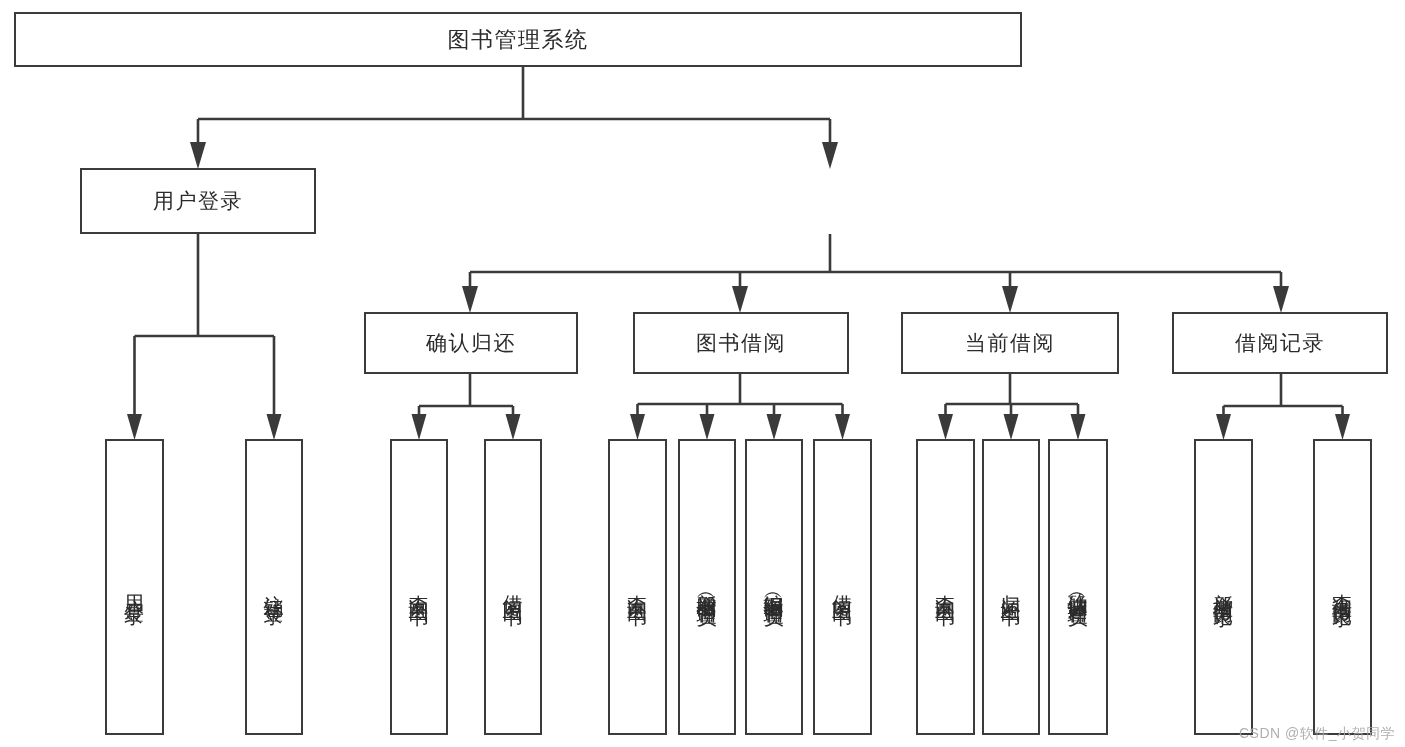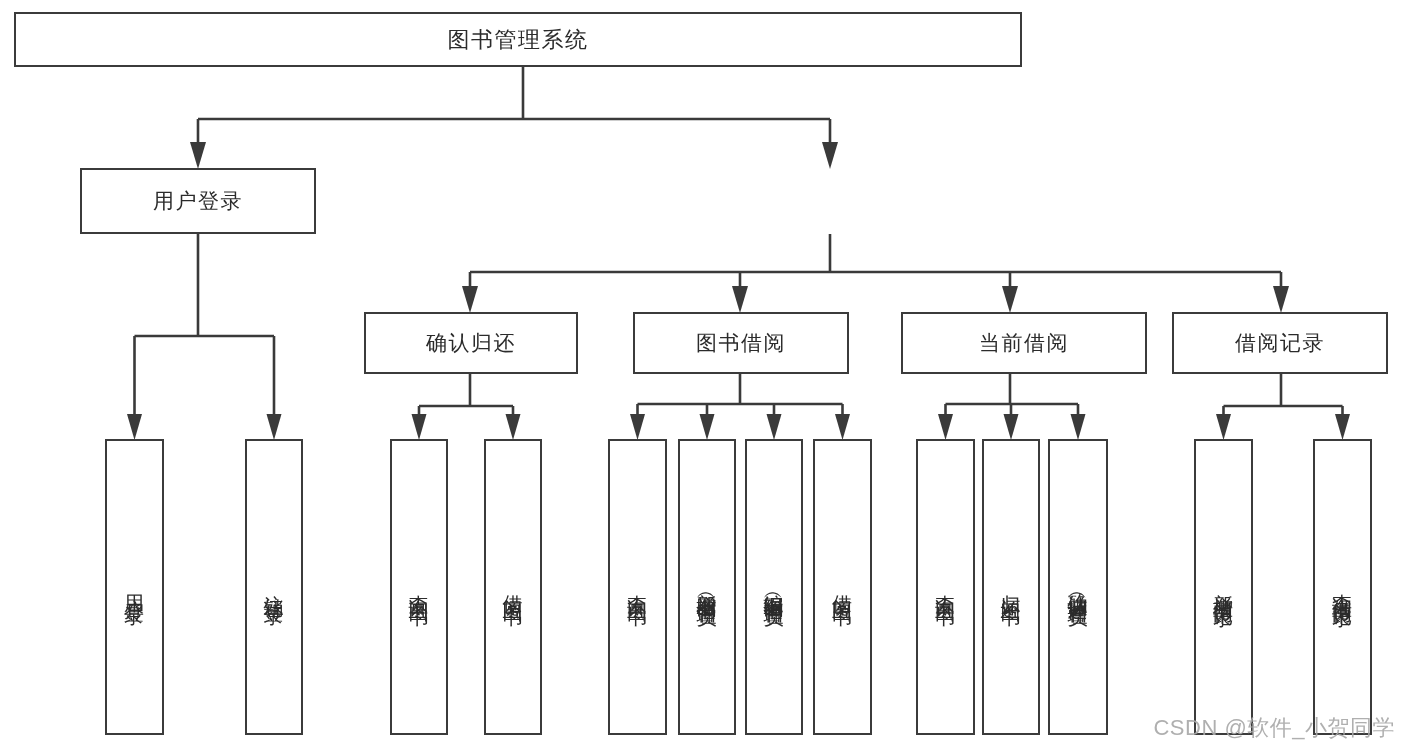--- a/index.html
+++ b/index.html
@@ -41,21 +41,21 @@
     writing-mode: vertical-rl;
     text-orientation: mixed;
     font-size: 20px;
     letter-spacing: 4px;
     line-height: 1;
   }
   .watermark {
     position: absolute;
     right: 10px;
     bottom: 4px;
-    font-size: 22px;
+    font-size: 14px;
     letter-spacing: 0.5px;
     color: #a9a9a9;
     opacity: 0.92;
     z-index: 6;
     white-space: nowrap;
     margin-top: 32px;
   }
 </style>
 </head>
 <body>
@@ -114,21 +114,21 @@
 
   <div class="node h-label" style="left:14px; top:12px; width:1008px; height:55px; font-size:22px;">图书管理系统</div>
 
   <div class="node h-label" style="left:80px; top:168px; width:236px; height:66px;">用户登录</div>
 
 
   <div class="node h-label" style="left:364px; top:312px; width:214px; height:62px;">确认归还</div>
 
   <div class="node h-label" style="left:633px; top:312px; width:216px; height:62px;">图书借阅</div>
 
-  <div class="node h-label" style="left:901px; top:312px; width:246px; height:62px;">当前借阅</div>
+  <div class="node h-label" style="left:901px; top:312px; width:218px; height:62px;">当前借阅</div>
 
   <div class="node h-label" style="left:1172px; top:312px; width:216px; height:62px;">借阅记录</div>
 
   <div class="node v-label" style="left:105px; top:439px; width:59px; height:296px;">用户登录</div>
 
   <div class="node v-label" style="left:245px; top:439px; width:58px; height:296px;">注销登录</div>
 
   <div class="node v-label" style="left:390px; top:439px; width:58px; height:296px;">查询图书</div>
 
   <div class="node v-label" style="left:484px; top:439px; width:58px; height:296px;">借阅图书</div>

